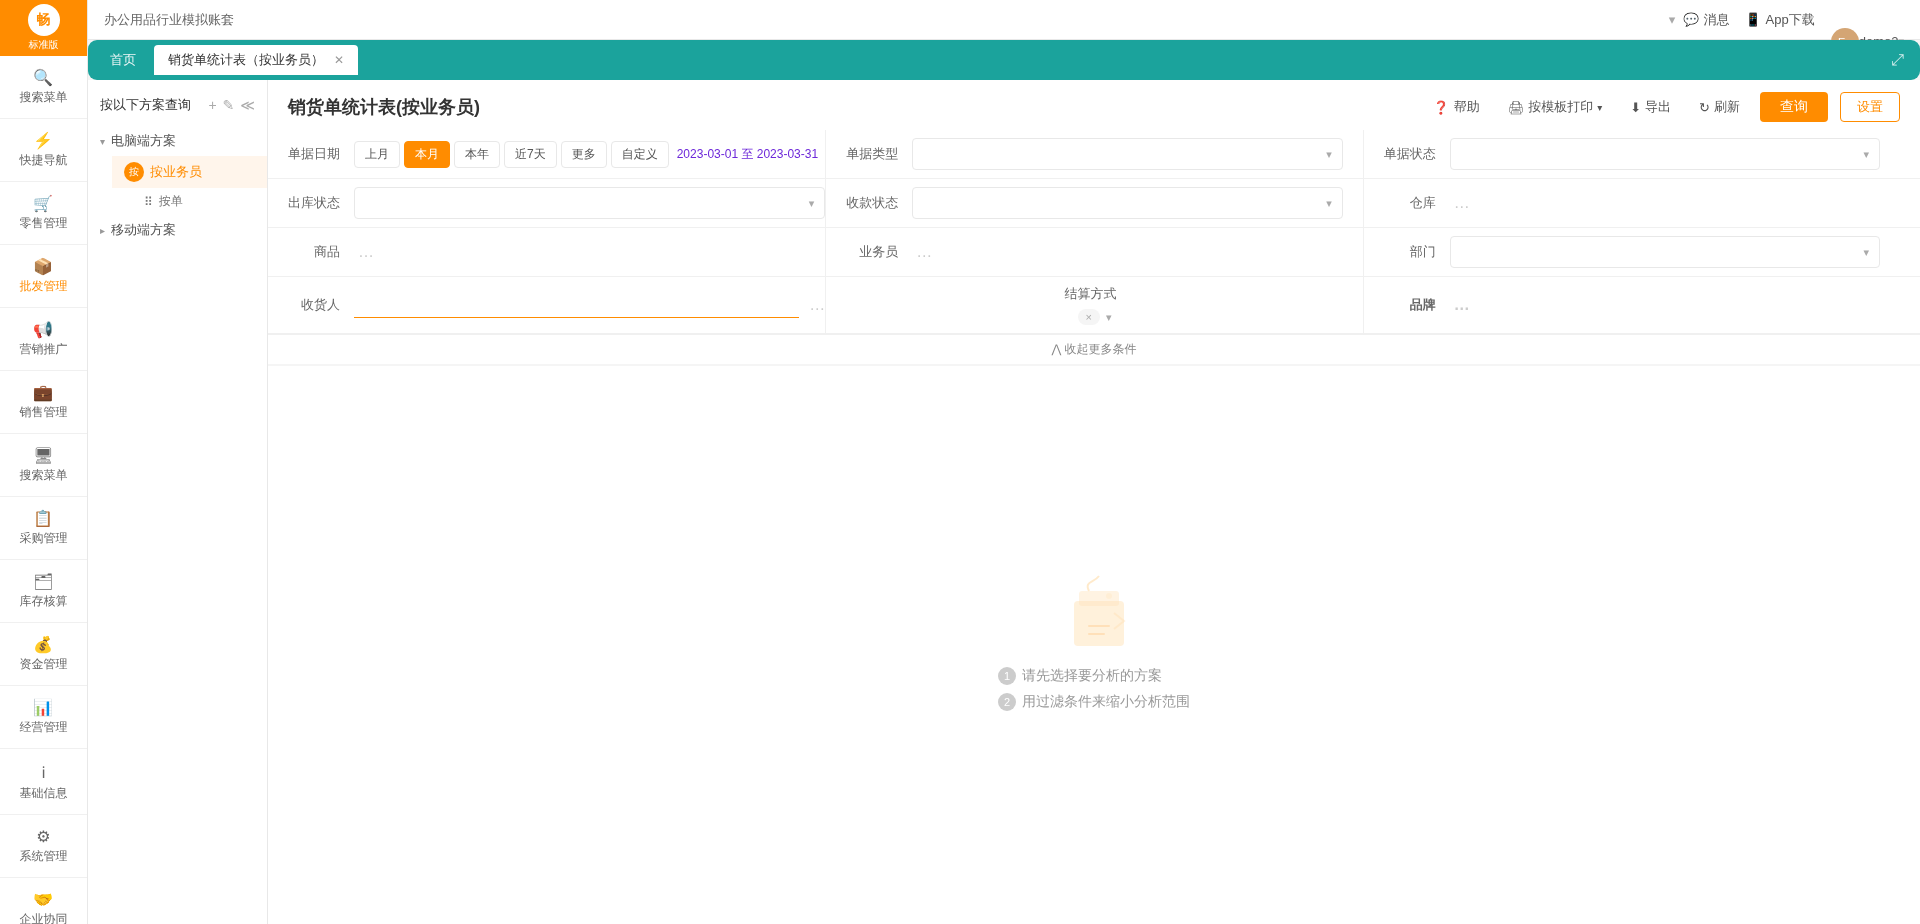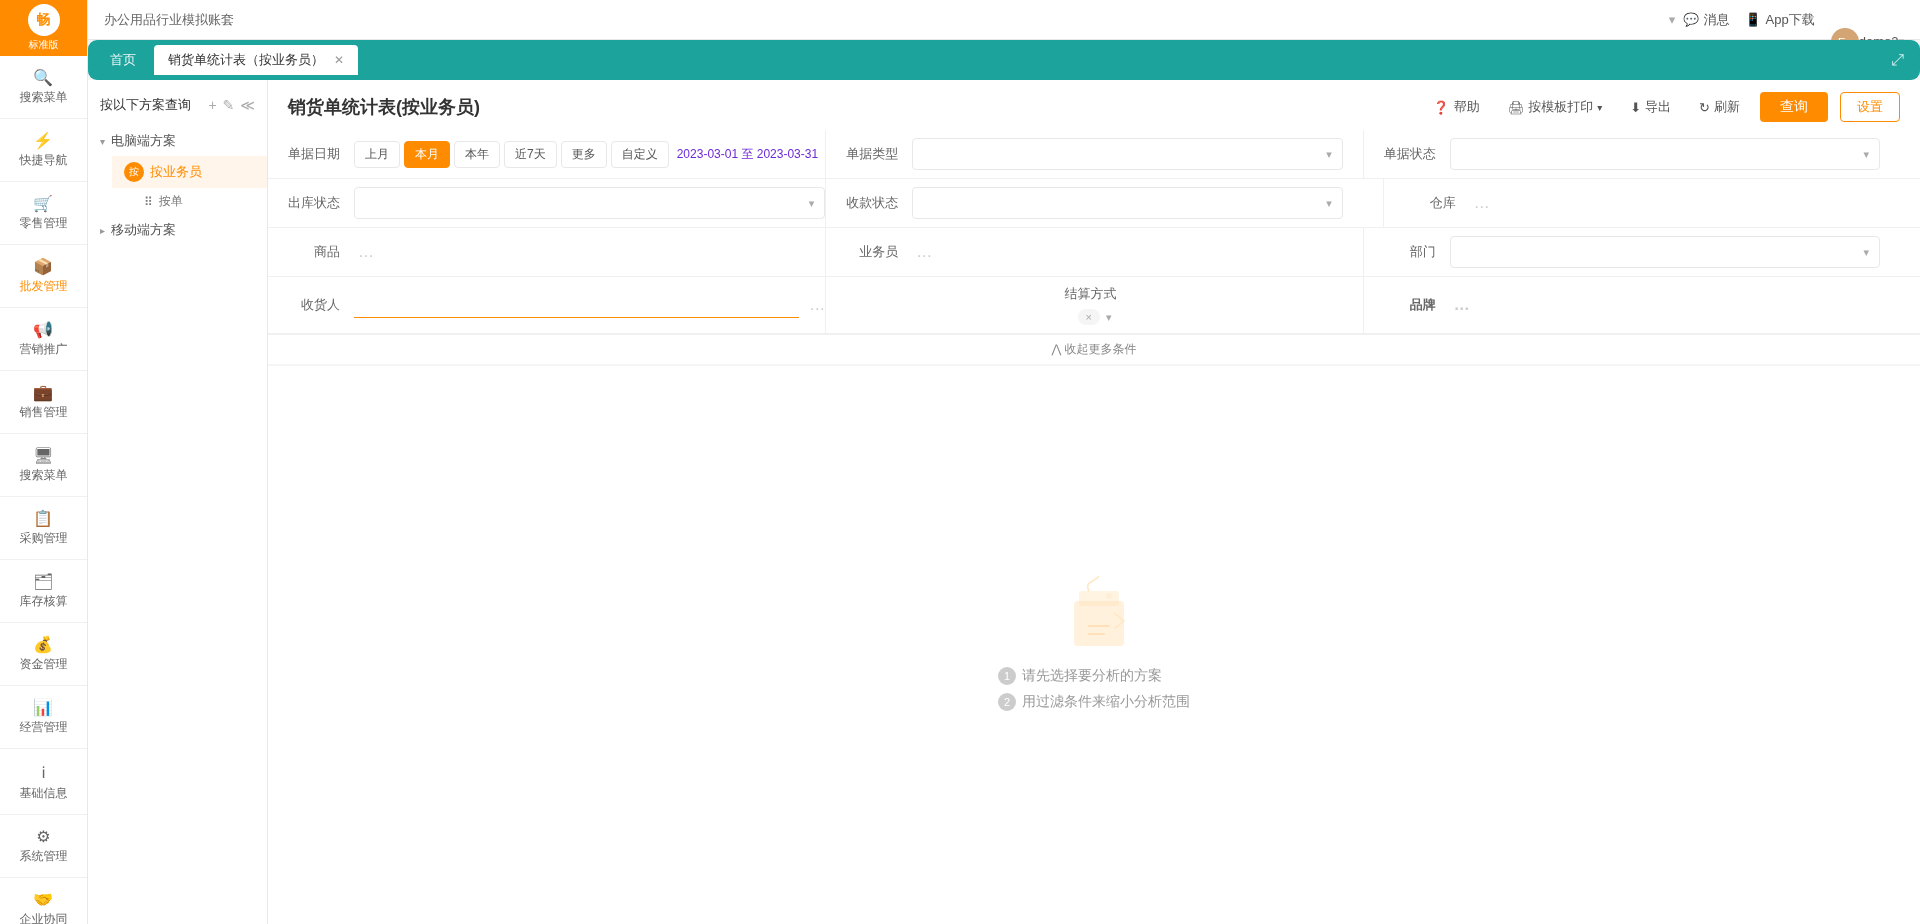--- a/index.html
+++ b/index.html
@@ -292,21 +292,21 @@
             <div class="filter-select filter-select-wide">
               <span class="arrow-down">▾</span>
             </div>
           </div>
           <div style="display:flex;align-items:center;padding:8px 20px;gap:6px;border-left:1px solid #f0f0f0;">
             <span class="filter-label">收款状态</span>
             <div class="filter-select filter-select-wide">
               <span class="arrow-down">▾</span>
             </div>
           </div>
-          <div style="display:flex;align-items:center;padding:8px 20px;gap:6px;border-left:1px solid #f0f0f0;margin-left:20px;">
+          <div style="display:flex;align-items:center;padding:8px 20px;gap:6px;border-left:1px solid #f0f0f0;">
             <span class="filter-label">仓库</span>
             <div style="flex:1;display:flex;align-items:center;">
               <span class="filter-dots">…</span>
             </div>
           </div>
         </div>
 
         <div style="display:grid;grid-template-columns:1fr 1fr 1fr;background:#fff;padding:0 20px;border-bottom:1px solid #f0f0f0;">
           <div style="display:flex;align-items:center;padding:8px 0;gap:6px;">
             <span class="filter-label">商品</span>

